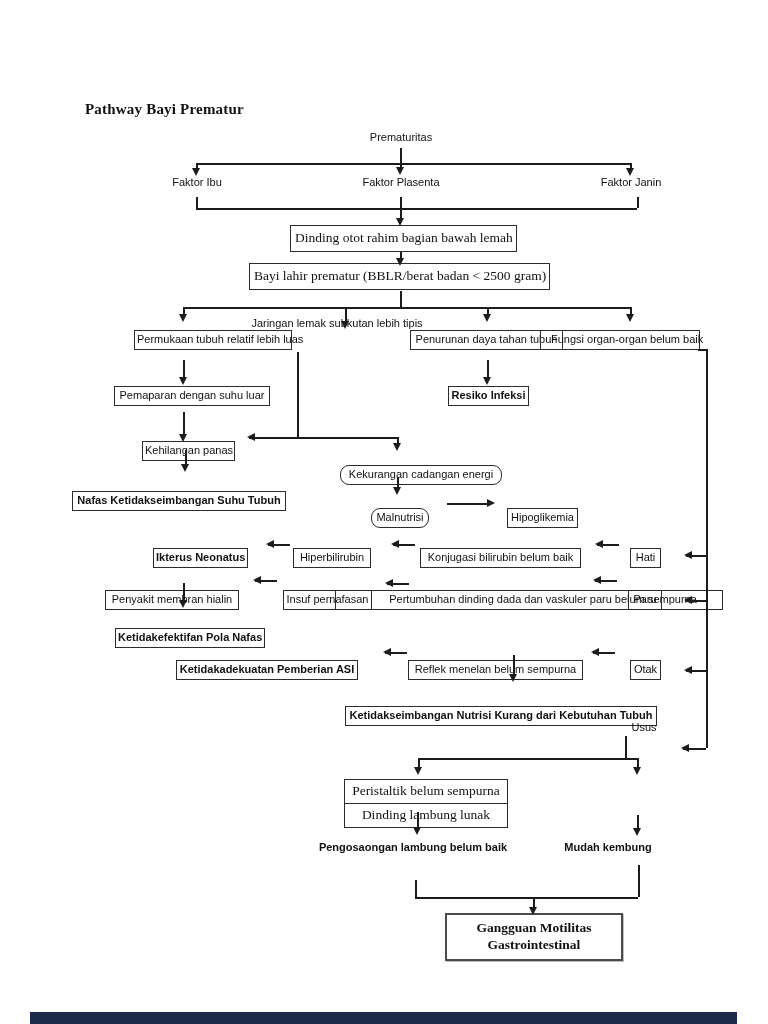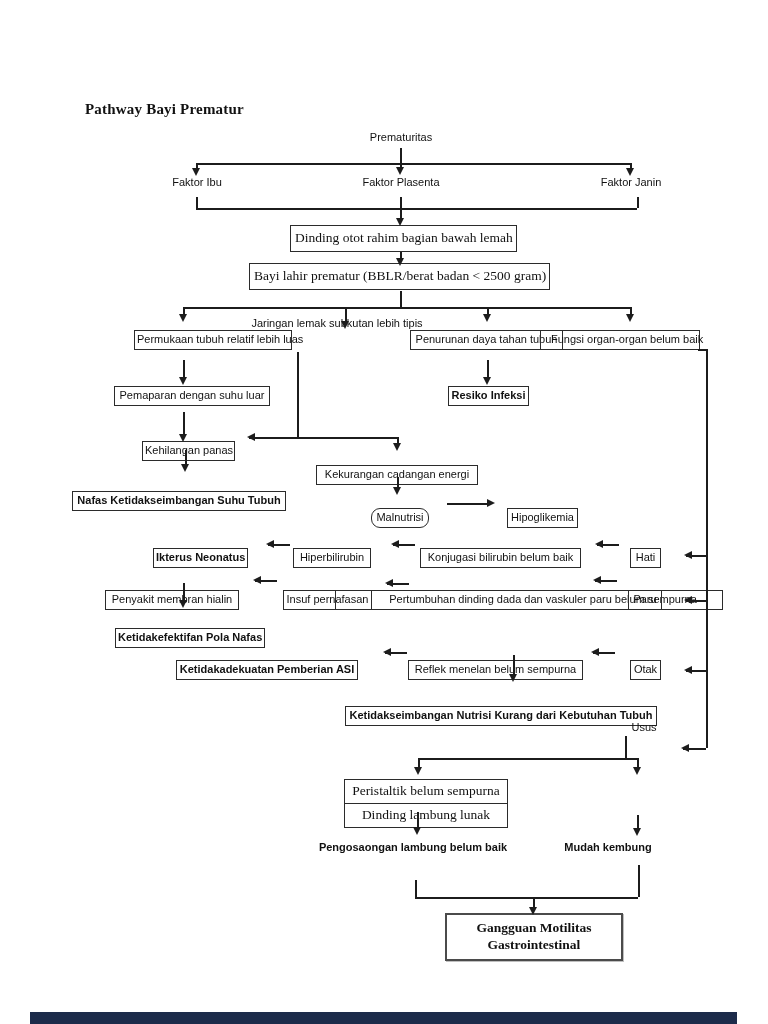--- a/index.html
+++ b/index.html
@@ -39,21 +39,21 @@
       <div class="nd" style="left: 596px; top: 176px; width: 70px;">Faktor Janin</div>
       <div class="nd bx sf" style="left: 290px; top: 225px; width: 227px;">Dinding otot rahim bagian bawah lemah</div>
       <div class="nd bx sf" style="left: 249px; top: 263px; width: 301px;">Bayi lahir prematur (BBLR/berat badan &lt; 2500 gram)</div>
       <div class="nd" style="left: 245px; top: 317px; width: 184px;">Jaringan lemak subkutan lebih tipis</div>
       <div class="nd bx" style="left: 96px; top: 330px; width: 158px; margin-left: 38px;">Permukaan tubuh relatif lebih luas</div>
       <div class="nd bx" style="left: 410px; top: 330px; width: 153px;">Penurunan daya tahan tubuh</div>
       <div class="nd bx" style="left: 540px; top: 330px; width: 160px; padding-left: 10px;">Fungsi organ-organ belum baik</div>
       <div class="nd bx" style="left: 114px; top: 386px; width: 156px;">Pemaparan dengan suhu luar</div>
       <div class="nd bx b" style="left: 448px; top: 386px; width: 81px;">Resiko Infeksi</div>
       <div class="nd bx" style="left: 142px; top: 441px; width: 93px;">Kehilangan panas</div>
-      <div class="nd bx" style="left: 316px; top: 465px; width: 162px;">Kekurangan cadangan energi</div>
+      <div class="nd bx" style="left: 340px; top: 465px; width: 162px; border-radius: 9px;">Kekurangan cadangan energi</div>
       <div class="nd bx b" style="left: 72px; top: 491px; width: 214px;">Nafas Ketidakseimbangan Suhu Tubuh</div>
       <div class="nd bx" style="left: 371px; top: 508px; width: 58px; border-radius: 9px;">Malnutrisi</div>
       <div class="nd bx" style="left: 507px; top: 508px; width: 71px;">Hipoglikemia</div>
       <div class="nd bx b" style="left: 153px; top: 548px; width: 95px;">Ikterus Neonatus</div>
       <div class="nd bx" style="left: 293px; top: 548px; width: 78px;">Hiperbilirubin</div>
       <div class="nd bx" style="left: 420px; top: 548px; width: 161px;">Konjugasi bilirubin belum baik</div>
       <div class="nd bx" style="left: 630px; top: 548px; width: 31px;">Hati</div>
       <div class="nd bx" style="left: 105px; top: 590px; width: 134px;">Penyakit membran hialin</div>
       <div class="nd bx" style="left: 283px; top: 590px; width: 89px;">Insuf pernafasan</div>
       <div class="nd bx" style="left: 335px; top: 590px; width: 388px; padding-left: 30px;">Pertumbuhan dinding dada dan vaskuler paru belum sempurna</div>

